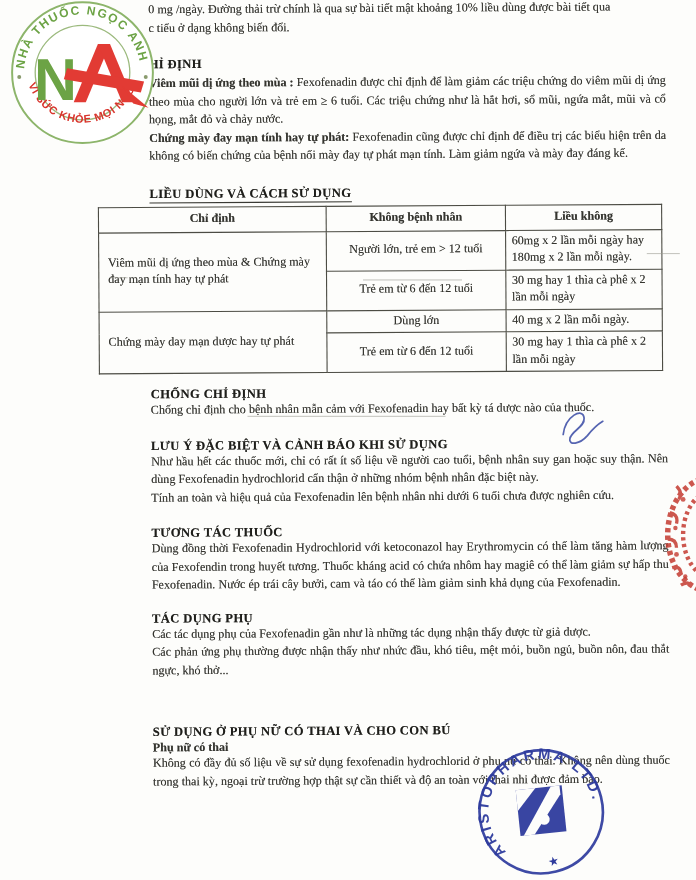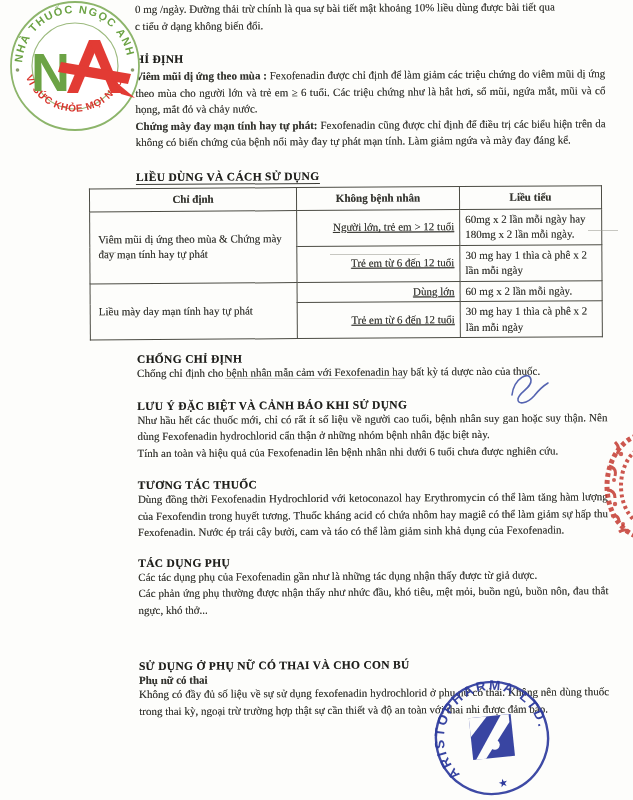--- a/index.html
+++ b/index.html
@@ -32,21 +32,21 @@
   .sub-h{font-weight:bold;font-size:11px;margin:2px 0 0 0;}
 
   table.dose{
     border-collapse:collapse;margin:3px 0 0 -47px;width:513px;
     font-size:11px;line-height:15.5px;
   }
   table.dose th, table.dose td{
     border:1px solid #4c4c44;padding:2px 5px;vertical-align:middle;
   }
   table.dose th{font-weight:bold;text-align:center;height:18px;}
-  table.dose td.grp{text-align:right;text-decoration:underline;}
+  table.dose td.grp{text-align:center;}
   table.dose td.ind{text-align:left;padding-left:8px;}
   table.dose td.dose-c{text-align:left;}
 
   .abs{position:absolute;}
   .artifact{position:absolute;background:#9a9a92;opacity:.55;}
 
   svg text{font-family:"Liberation Sans", sans-serif;}
 </style>
 </head>
 <body>
@@ -64,37 +64,37 @@
 
   <div class="mt-lieudung">
     <span class="h u">LIỀU DÙNG VÀ CÁCH SỬ DỤNG</span>
   </div>
 
   <table class="dose">
     <thead>
       <tr>
         <th style="width:196px">Chỉ định</th>
         <th style="width:152px">Không bệnh nhân</th>
-        <th>Liều tiểu</th>
+        <th>Liều không</th>
       </tr>
     </thead>
     <tbody>
       <tr>
         <td class="ind" rowspan="2">Viêm mũi dị ứng theo mùa &amp; Chứng mày đay mạn tính hay tự phát</td>
         <td class="grp">Người lớn, trẻ em &gt; 12 tuổi</td>
         <td class="dose-c">60mg x  2 lần mỗi ngày hay 180mg x  2 lần mỗi ngày.</td>
       </tr>
       <tr>
         <td class="grp">Trẻ em từ 6 đến 12 tuổi</td>
         <td class="dose-c">30 mg hay 1 thìa cà phê x 2 lần mỗi ngày</td>
       </tr>
       <tr>
-        <td class="ind" rowspan="2">Liều mày day mạn tính hay tự phát</td>
+        <td class="ind" rowspan="2">Chứng mày day mạn dược hay tự phát</td>
         <td class="grp">Dùng lớn</td>
-        <td class="dose-c">60 mg x 2 lần mỗi ngày.</td>
+        <td class="dose-c">40 mg x 2 lần mỗi ngày.</td>
       </tr>
       <tr>
         <td class="grp">Trẻ em từ 6 đến 12 tuổi</td>
         <td class="dose-c">30 mg hay 1 thìa cà phê x 2 lần mỗi ngày</td>
       </tr>
     </tbody>
   </table>
 
   <div class="h mt-chong">CHỐNG CHỈ ĐỊNH</div>
   <p class="p">Chống chỉ định cho bệnh nhân mẫn cảm với Fexofenadin hay bất kỳ tá dược nào của thuốc.</p>

